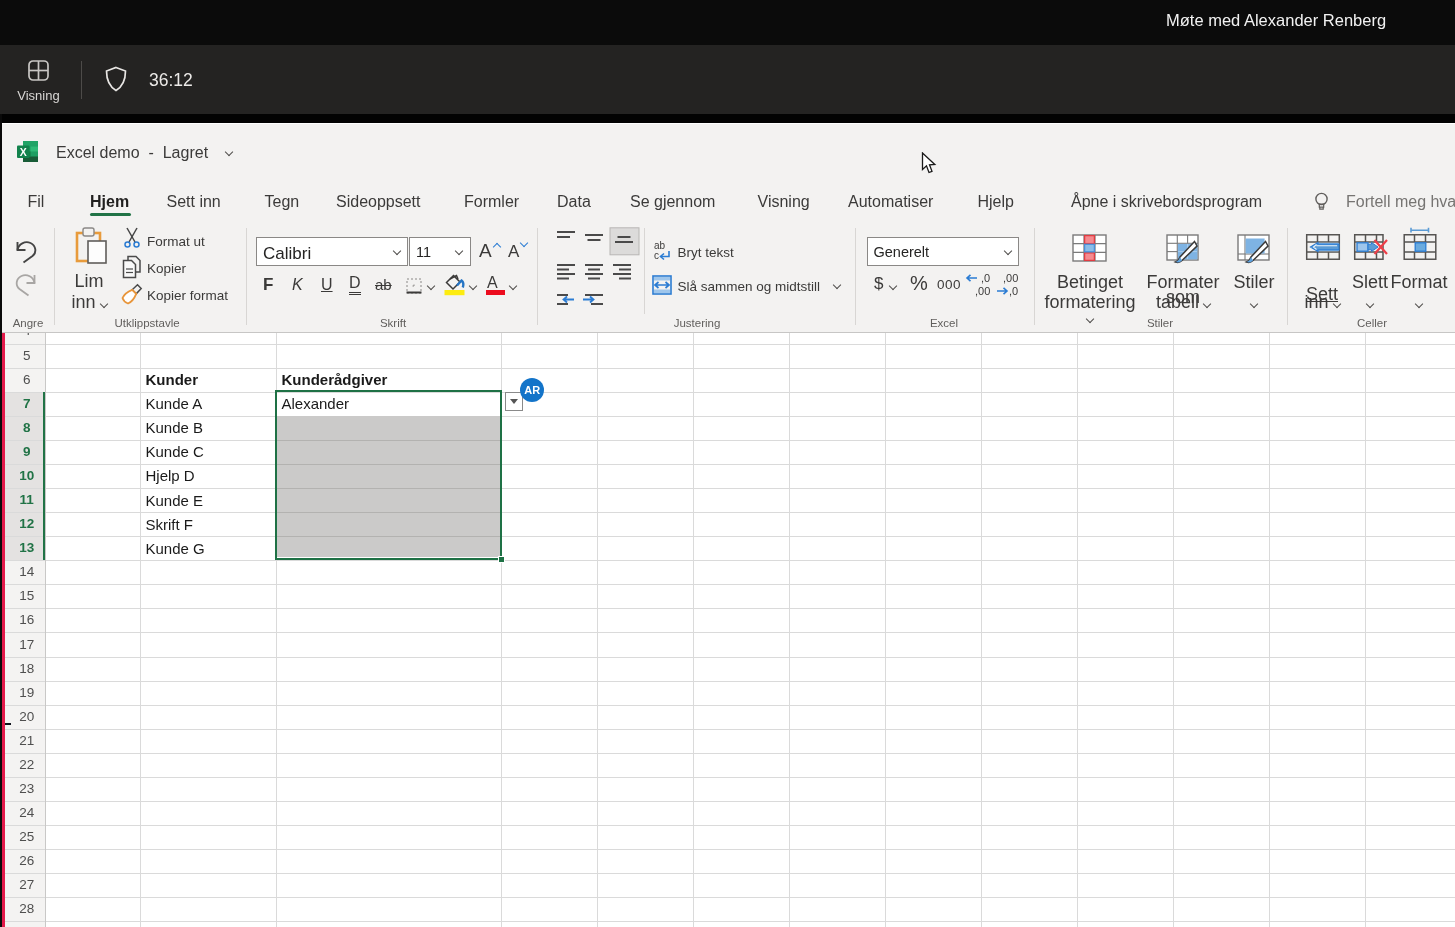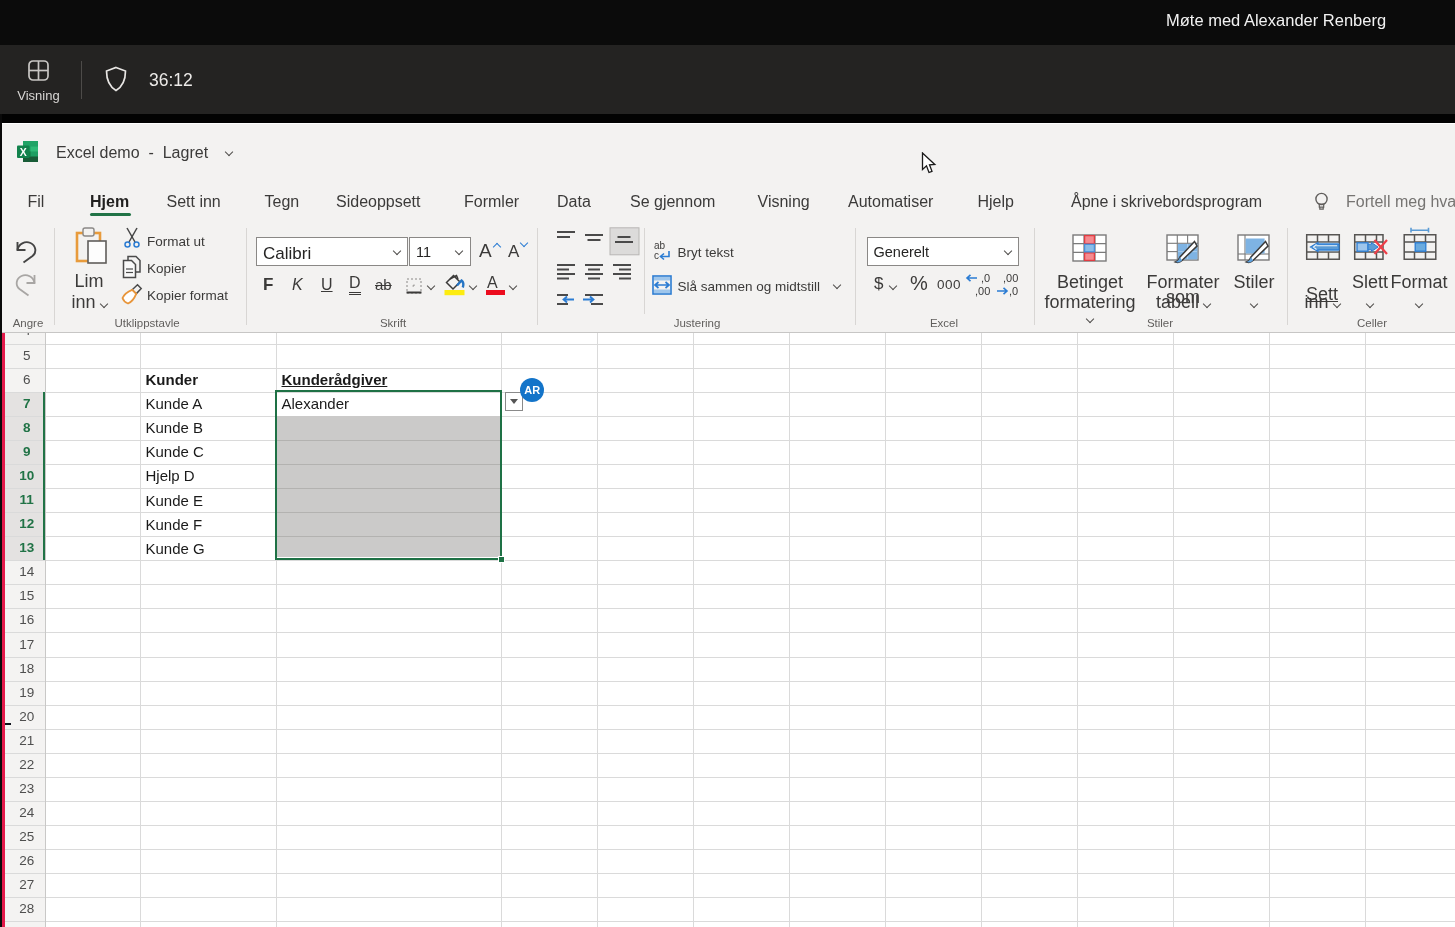--- a/index.html
+++ b/index.html
@@ -366,27 +366,27 @@
 <div class="rownum" style="top:424.40px;">22</div>
 <div class="rownum" style="top:448.48px;">23</div>
 <div class="rownum" style="top:472.56px;">24</div>
 <div class="rownum" style="top:496.64px;">25</div>
 <div class="rownum" style="top:520.72px;">26</div>
 <div class="rownum" style="top:544.80px;">27</div>
 <div class="rownum" style="top:568.88px;">28</div>
 <div class="rownum" style="top:592.96px;">29</div>
 <div class="abs" style="left:37.4px;top:59.2px;width:2.2px;height:168.7px;background:#217346;"></div>
 <div class="cellt" style="left:140.3px;top:38.6px;font-weight:bold;">Kunder</div>
-<div class="cellt" style="left:276.3px;top:38.6px;font-weight:bold;text-decoration:underline;">Kunderådgiver</div>
+<div class="cellt" style="left:276.3px;top:38.6px;font-weight:bold;">Kunderådgiver</div>
 <div class="cellt" style="left:140.3px;top:62.7px;">Kunde A</div>
 <div class="cellt" style="left:140.3px;top:86.8px;">Kunde B</div>
 <div class="cellt" style="left:140.3px;top:110.9px;">Kunde C</div>
 <div class="cellt" style="left:140.3px;top:134.9px;">Hjelp D</div>
 <div class="cellt" style="left:140.3px;top:159.0px;">Kunde E</div>
-<div class="cellt" style="left:140.3px;top:183.1px;">Kunde F</div>
+<div class="cellt" style="left:140.3px;top:183.1px;">Skrift F</div>
 <div class="cellt" style="left:140.3px;top:207.2px;">Kunde G</div>
 <div class="cellt" style="left:276.3px;top:62.7px;">Alexander</div>
 <div class="abs" style="left:270.3px;top:57.5px;width:227px;height:170px;border:2.2px solid #1e7145;"></div>
 <div class="abs" style="left:493.3px;top:223px;width:7px;height:7px;background:#1e7145;border:1px solid #fff;"></div>
 <div class="abs" style="left:500.3px;top:59px;width:18px;height:19px;background:#fff;border:1.5px solid #8a8a8a;"></div>
 <div class="abs" style="left:504.6px;top:66px;width:0;height:0;border-left:4.6px solid transparent;border-right:4.6px solid transparent;border-top:5px solid #555;"></div>
 <div class="abs" style="left:514.8px;top:45.3px;width:24.5px;height:24.5px;border-radius:50%;background:#1374c9;color:#fff;font-size:11px;font-weight:bold;text-align:center;line-height:24.5px;">AR</div>
 </div>
 
 <div class="abs" style="left:4.8px;top:722.8px;width:6.4px;height:2.2px;background:#10131c;"></div>

